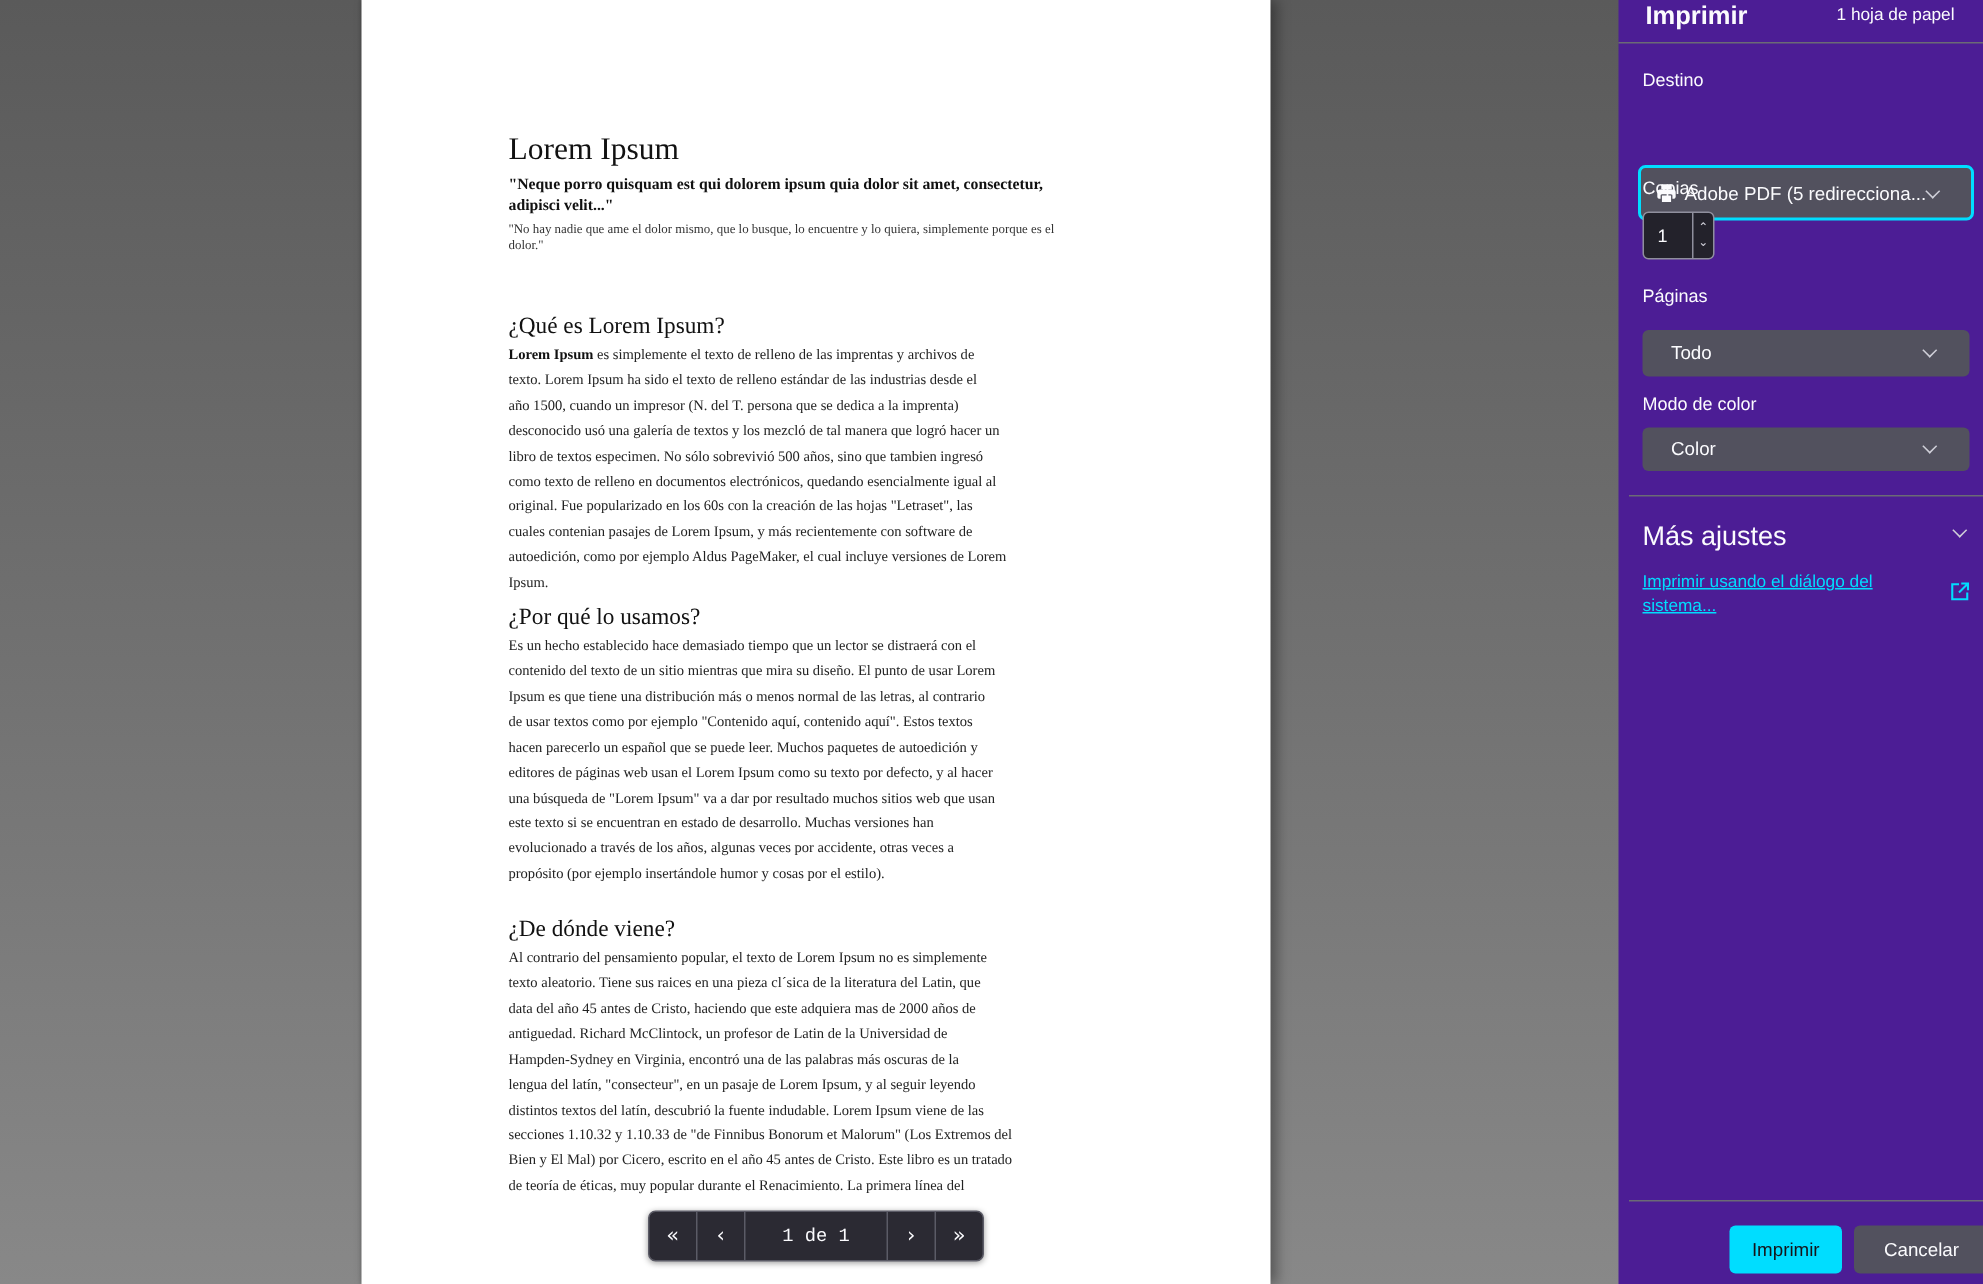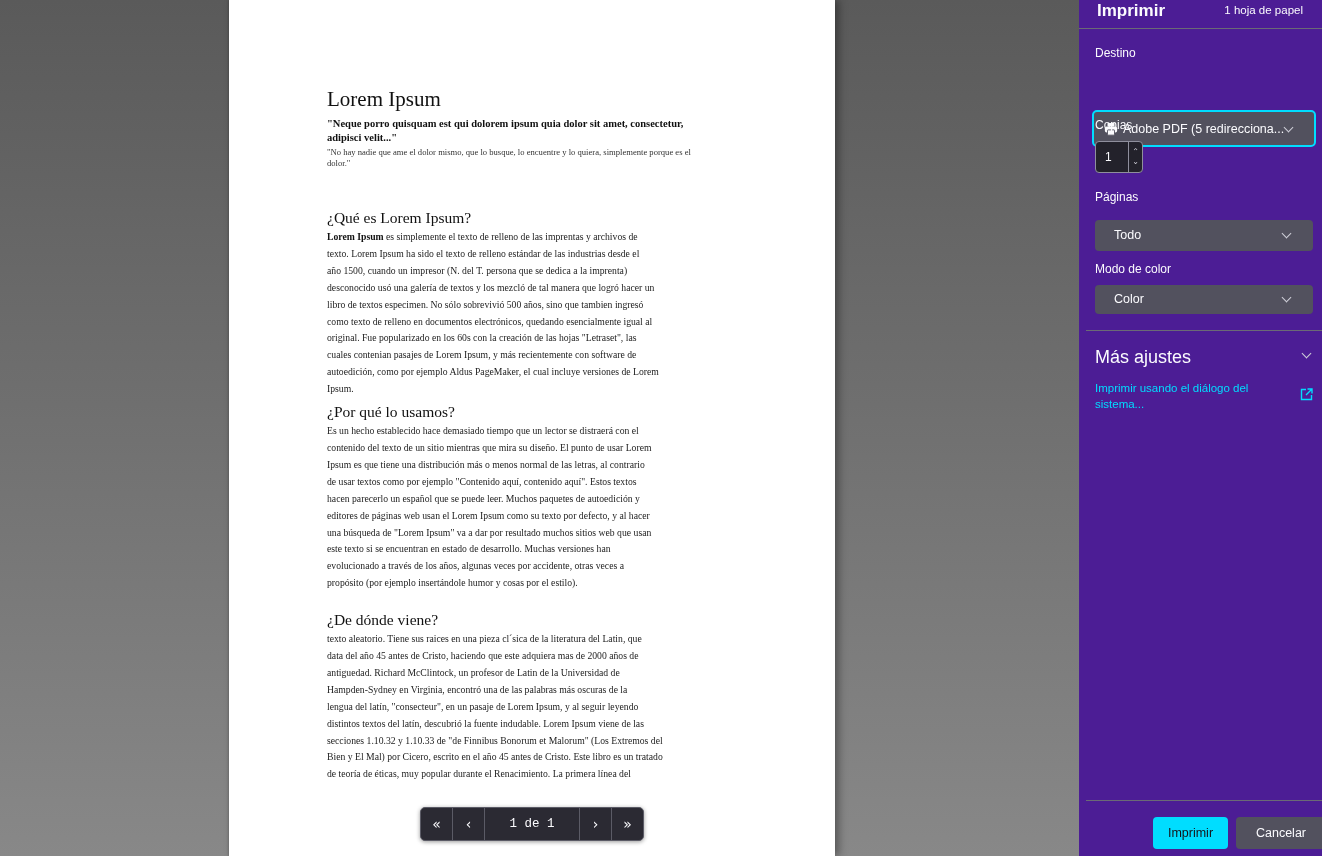--- a/index.html
+++ b/index.html
@@ -5,21 +5,21 @@
   * { box-sizing: border-box; margin: 0; padding: 0; }
   html, body { width: 1322px; height: 856px; overflow: hidden; }
   body {
     position: relative;
     font-family: "DejaVu Sans", "Liberation Sans", sans-serif;
     background: linear-gradient(to bottom, #5a5a5a 0%, #6e6e6e 45%, #888888 100%);
   }
 
   
   .preview-area {
-    position: absolute; left: 0; top: 0; width: 1010px; height: 856px;
+    position: absolute; left: 12px; top: 0; width: 1010px; height: 856px;
   }
   .sheet {
     position: absolute; left: 229px; top: 0; width: 606px; height: 856px;
     background: #ffffff;
     box-shadow: 4px 0 8px rgba(0,0,0,0.35), -1px 0 2px rgba(0,0,0,0.15);
     overflow: hidden;
   }
   .sheet-content {
     position: absolute; left: 98px; top: 84px; width: 364px;
     font-family: "DejaVu Serif", "Liberation Serif", serif;
@@ -125,21 +125,21 @@
   }
   .divider {
     position: absolute; left: 7px; width: 236px; height: 1px; background: #6b6a75;
   }
   .more-settings {
     position: absolute; left: 16px; top: 347px; width: 220px; height: 18px; cursor: pointer;
   }
   .more-settings .txt { font-size: 18px; color: #fbfbfe; text-align: right; }
   .sys-link {
     position: absolute; left: 16px; top: 380px; width: 180px;
-    font-size: 11.5px; line-height: 16px; color: #00ddff; cursor: pointer;
+    font-size: 11.5px; line-height: 16px; color: #00ddff; text-decoration: underline; cursor: pointer;
   }
   .ext-icon { position: absolute; left: 221px; top: 388px; width: 13px; height: 13px; }
   .btn-print {
     position: absolute; left: 74px; top: 817px; width: 75px; height: 32px;
     background: #00ddff; color: #15141a; border-radius: 4px; border: none;
     font-family: "Liberation Sans", sans-serif; font-size: 12.5px; cursor: pointer;
   }
   .btn-cancel {
     position: absolute; left: 157px; top: 817px; width: 90px; height: 32px;
     background: #52515e; color: #fbfbfe; border-radius: 4px; border: none;
@@ -184,20 +184,21 @@
           <span class="line">una búsqueda de "Lorem Ipsum" va a dar por resultado muchos sitios web que usan</span>
           <span class="line">este texto si se encuentran en estado de desarrollo. Muchas versiones han</span>
           <span class="line">evolucionado a través de los años, algunas veces por accidente, otras veces a</span>
           <span class="line">propósito (por ejemplo insertándole humor y cosas por el estilo).</span>
         </div>
       </div>
 
       <div id="sec3">
         <div class="doc-h2">¿De dónde viene?</div>
         <div class="doc-p">
+          <span class="line">Al contrario del pensamiento popular, el texto de Lorem Ipsum no es simplemente</span>
           <span class="line">texto aleatorio. Tiene sus raices en una pieza cl´sica de la literatura del Latin, que</span>
           <span class="line">data del año 45 antes de Cristo, haciendo que este adquiera mas de 2000 años de</span>
           <span class="line">antiguedad. Richard McClintock, un profesor de Latin de la Universidad de</span>
           <span class="line">Hampden-Sydney en Virginia, encontró una de las palabras más oscuras de la</span>
           <span class="line">lengua del latín, "consecteur", en un pasaje de Lorem Ipsum, y al seguir leyendo</span>
           <span class="line">distintos textos del latín, descubrió la fuente indudable. Lorem Ipsum viene de las</span>
           <span class="line">secciones 1.10.32 y 1.10.33 de "de Finnibus Bonorum et Malorum" (Los Extremos del</span>
           <span class="line">Bien y El Mal) por Cicero, escrito en el año 45 antes de Cristo. Este libro es un tratado</span>
           <span class="line">de teoría de éticas, muy popular durante el Renacimiento. La primera línea del</span>
         </div>

